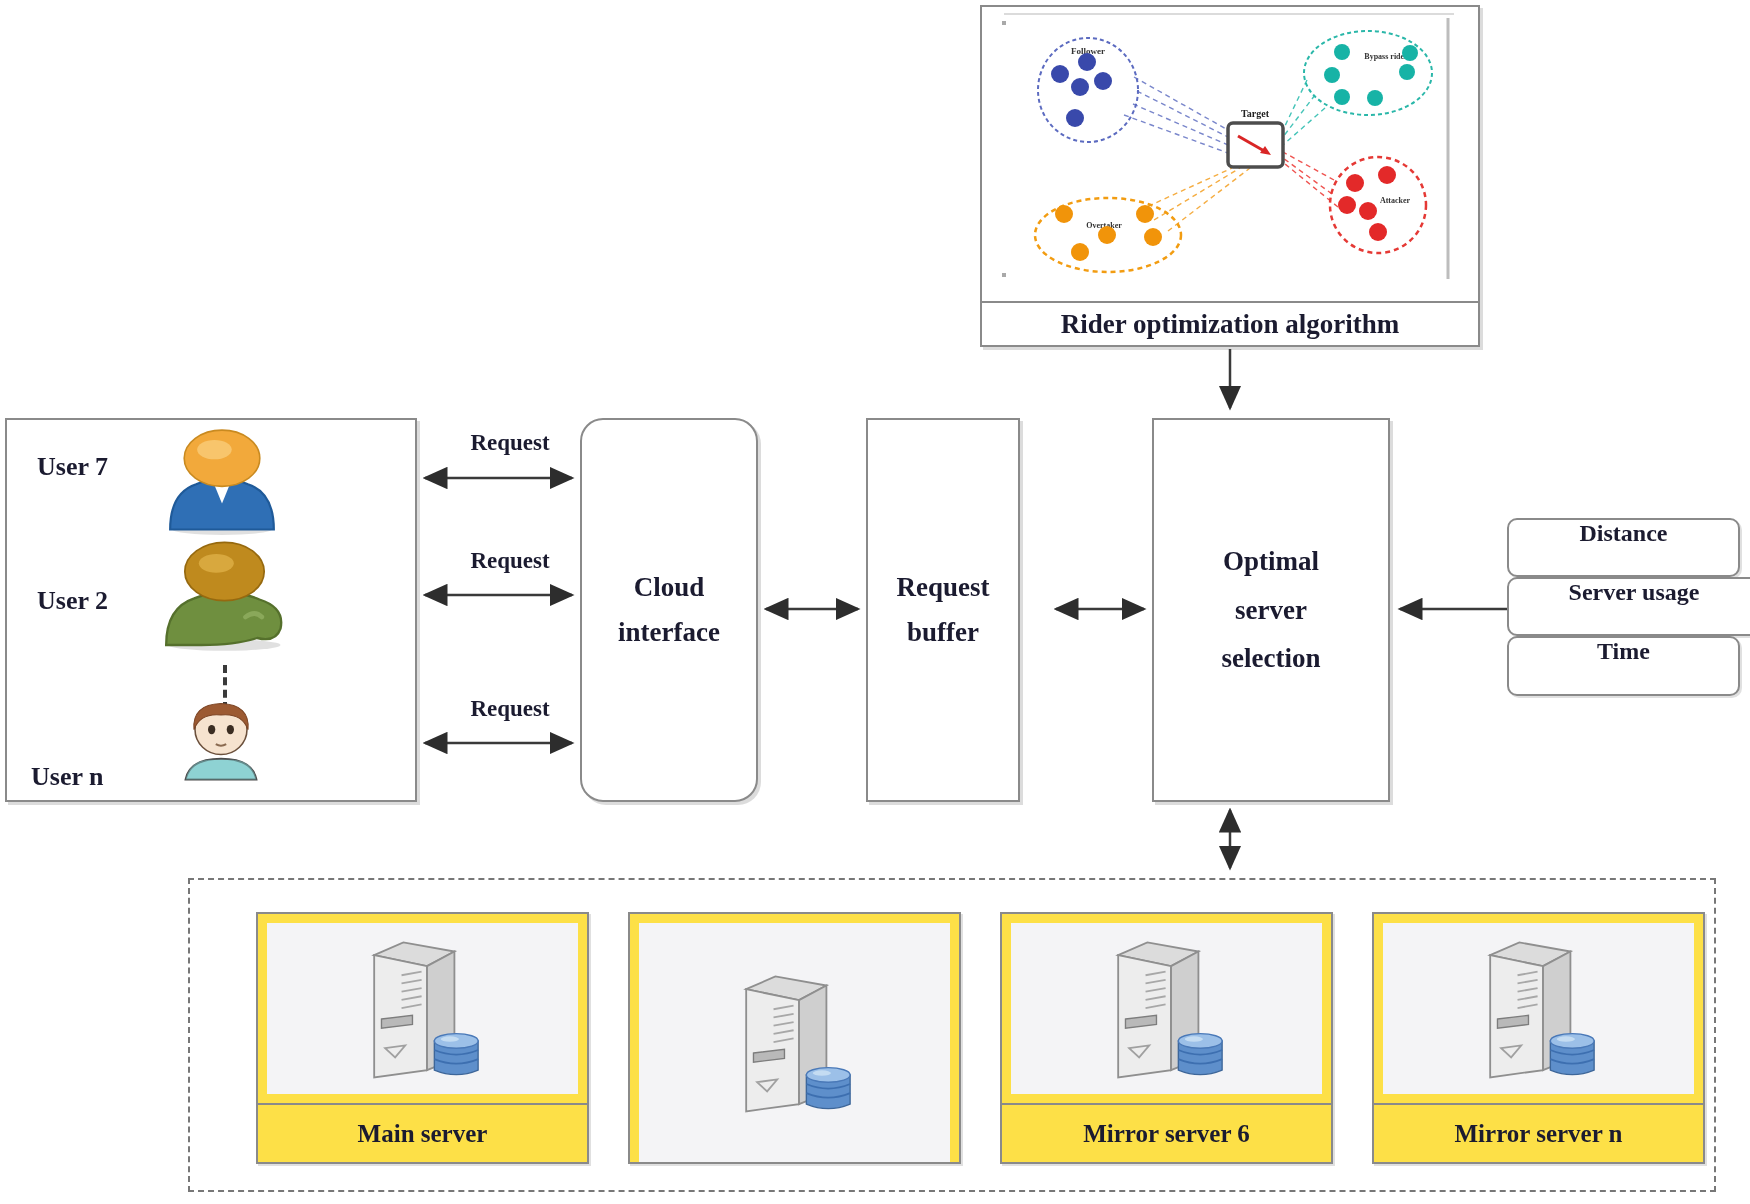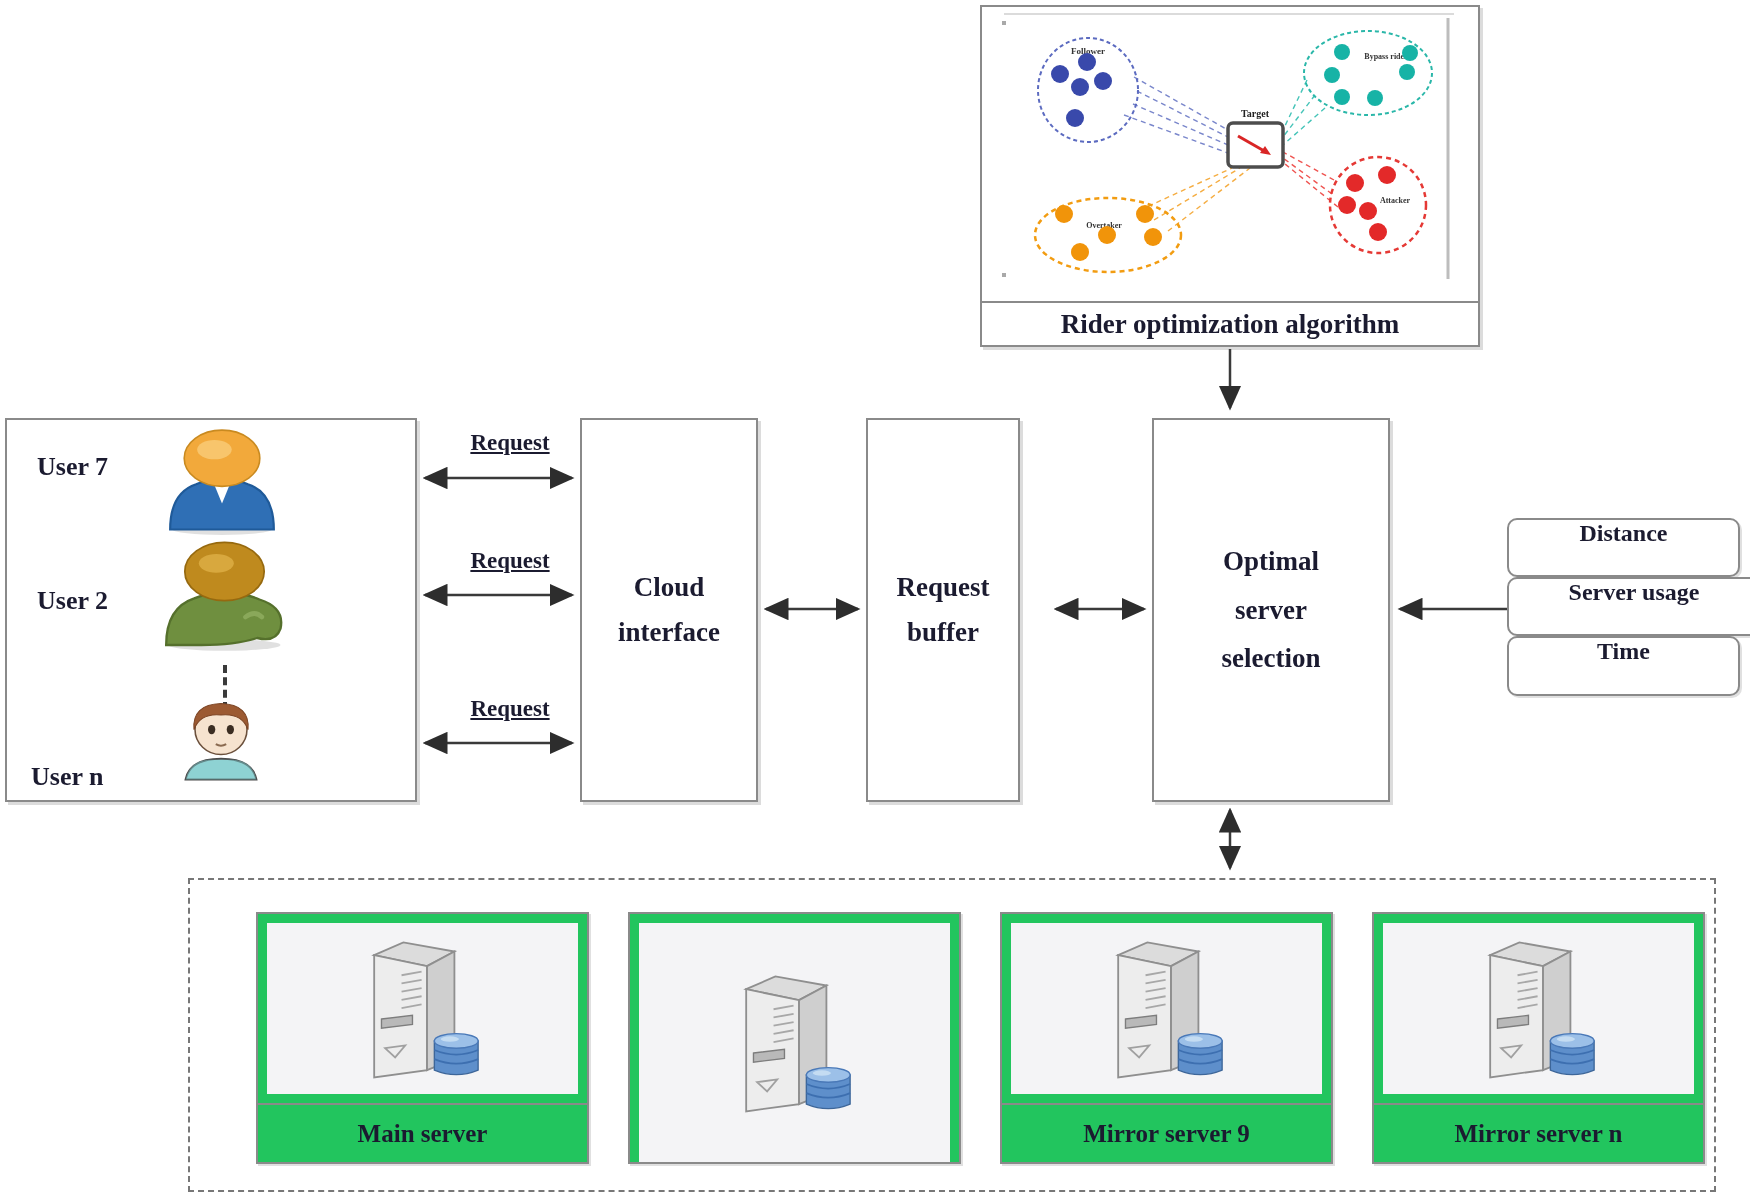--- a/index.html
+++ b/index.html
@@ -8,25 +8,25 @@
   .box{position:absolute;background:#ffffff;border:2px solid #8a8a8a;box-sizing:border-box;
        box-shadow:3px 3px 0 rgba(130,130,130,.28);}
   .flowbox{display:flex;align-items:center;justify-content:center;text-align:center;}
   .flowbox .bt{font-weight:700;font-size:27px;line-height:1.65;}
   .rounded{position:absolute;background:#fff;border:2px solid #8a8a8a;border-radius:10px;
            box-sizing:border-box;display:flex;align-items:flex-start;justify-content:center;
            box-shadow:2px 2px 0 rgba(130,130,130,.25);}
   .rounded .bt{font-weight:700;font-size:24px;}
   .caption-band{position:absolute;left:0;right:0;bottom:0;height:42px;border-top:2px solid #8a8a8a;
            display:flex;align-items:center;justify-content:center;font-weight:700;font-size:27px;}
-  .req-label{position:absolute;width:140px;text-align:center;font-weight:700;font-size:23px;text-decoration:underline;}
+  .req-label{position:absolute;width:140px;text-align:center;font-weight:700;font-size:23px;}
   .user-label{position:absolute;font-weight:700;font-size:26px;}
   .ellipsis-line{position:absolute;border-left:4px dashed #3a3a3a;width:0;}
   #farm{position:absolute;border:2px dashed #777;background:#fff;box-sizing:border-box;}
-  .card{position:absolute;background:#22c55e;border:2px solid #8a8a8a;box-sizing:border-box;
+  .card{position:absolute;background:#fde047;border:2px solid #8a8a8a;box-sizing:border-box;
         display:flex;flex-direction:column;box-shadow:2px 2px 0 rgba(130,130,130,.25);}
   .card-img{flex:1;margin:9px 9px 0 9px;background:#f4f4f6;display:flex;align-items:center;justify-content:center;}
   .card-label{height:57px;margin-top:9px;border-top:2px solid #8a8a8a;display:flex;align-items:center;
         justify-content:center;font-weight:700;font-size:25px;}
   svg{display:block;}
   .overlay{position:absolute;left:0;top:0;pointer-events:none;}
 </style>
 </head>
 <body>
 
@@ -151,21 +151,21 @@
       <path d="M16,78 Q20,58 50,58 Q80,58 84,78 Z" fill="#9fd8d8" stroke="#4a4a4a" stroke-width="2"></path>
       <path d="M16,78 Q20,60 38,59 L62,59 Q80,60 84,78 Z" fill="#7ecccd" opacity="0.5"></path>
       <ellipse cx="50" cy="30" rx="25" ry="24" fill="#f6e3cf" stroke="#6b503c" stroke-width="1.5"></ellipse>
       <path d="M24,30 Q22,6 50,5 Q78,6 76,30 Q70,14 50,16 Q30,14 24,30 Z" fill="#9c5a32" stroke="#7c4525" stroke-width="1"></path>
       <ellipse cx="41" cy="30" rx="3.5" ry="4.5" fill="#3b2d22"></ellipse>
       <ellipse cx="59" cy="30" rx="3.5" ry="4.5" fill="#3b2d22"></ellipse>
       <path d="M45,44 Q50,47 55,44" fill="none" stroke="#8a6a50" stroke-width="2"></path>
     </svg>
   </div>
 
-  <div class="box flowbox" style="left:580px;top:418px;width:178px;height:384px;">
+  <div class="box flowbox" style="left:580px;top:418px;width:178px;height:384px;border-radius:23px;">
     <div class="bt" style="width:125px;">Cloud interface</div>
   </div>
 
   <div class="box flowbox" style="left:866px;top:418px;width:154px;height:384px;">
     <div class="bt" style="width:125px;">Request buffer</div>
   </div>
 
   <div class="box flowbox" style="left:1152px;top:418px;width:238px;height:384px;">
     <div class="bt" style="width:130px;line-height:1.8;">Optimal server selection</div>
   </div>
@@ -205,21 +205,21 @@
     </div>
   </div>
 
   <div class="card" style="left:1000px;top:912px;width:333px;height:252px;">
     <div class="card-img">
       <svg width="155" height="158" viewBox="0 0 170 170">
         <use href="#server-tower"></use>
       </svg>
     </div>
     <div class="card-label">
-      <span>Mirror server 9</span>
+      <span>Mirror server 6</span>
     </div>
   </div>
 
   <div class="card" style="left:1372px;top:912px;width:333px;height:252px;text-align:right;">
     <div class="card-img">
       <svg width="155" height="158" viewBox="0 0 170 170">
         <use href="#server-tower"></use>
       </svg>
     </div>
     <div class="card-label">

